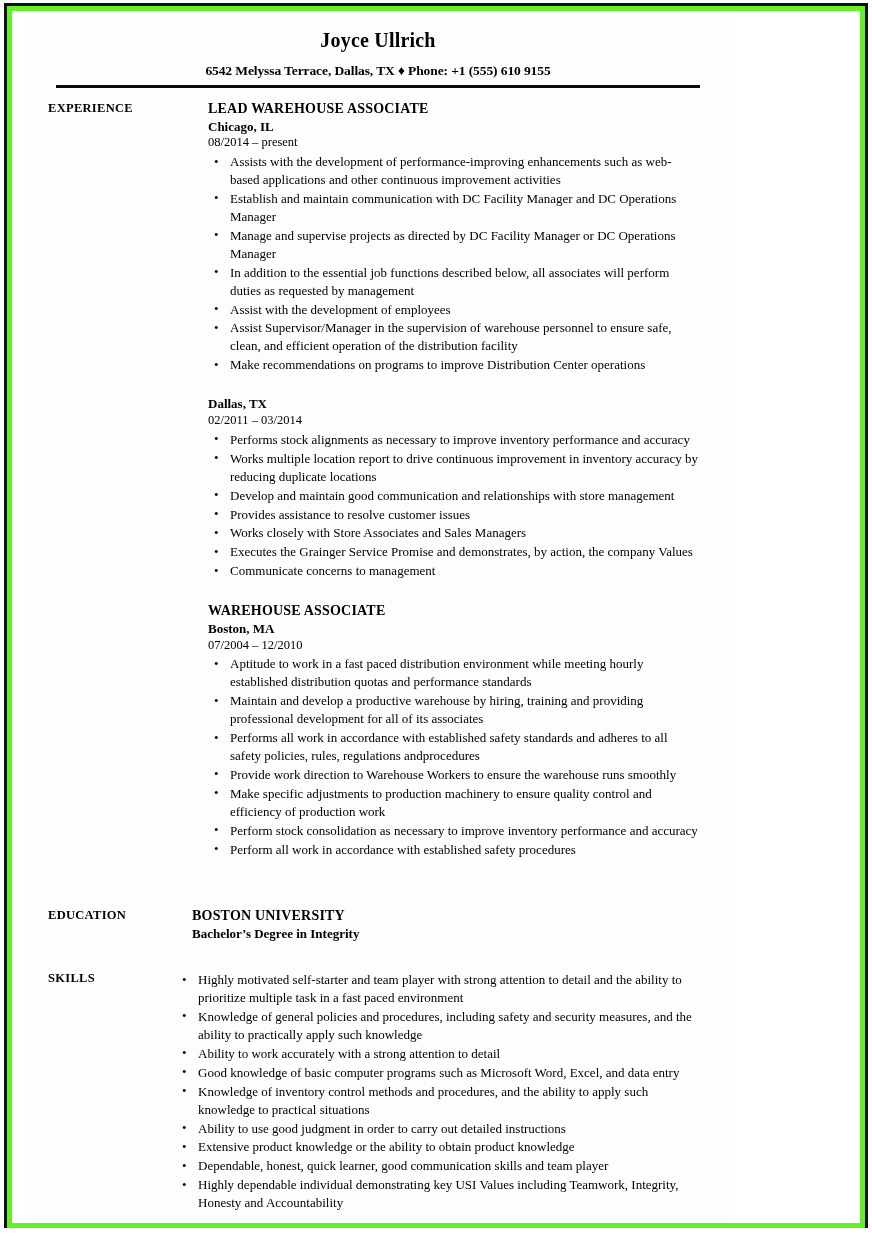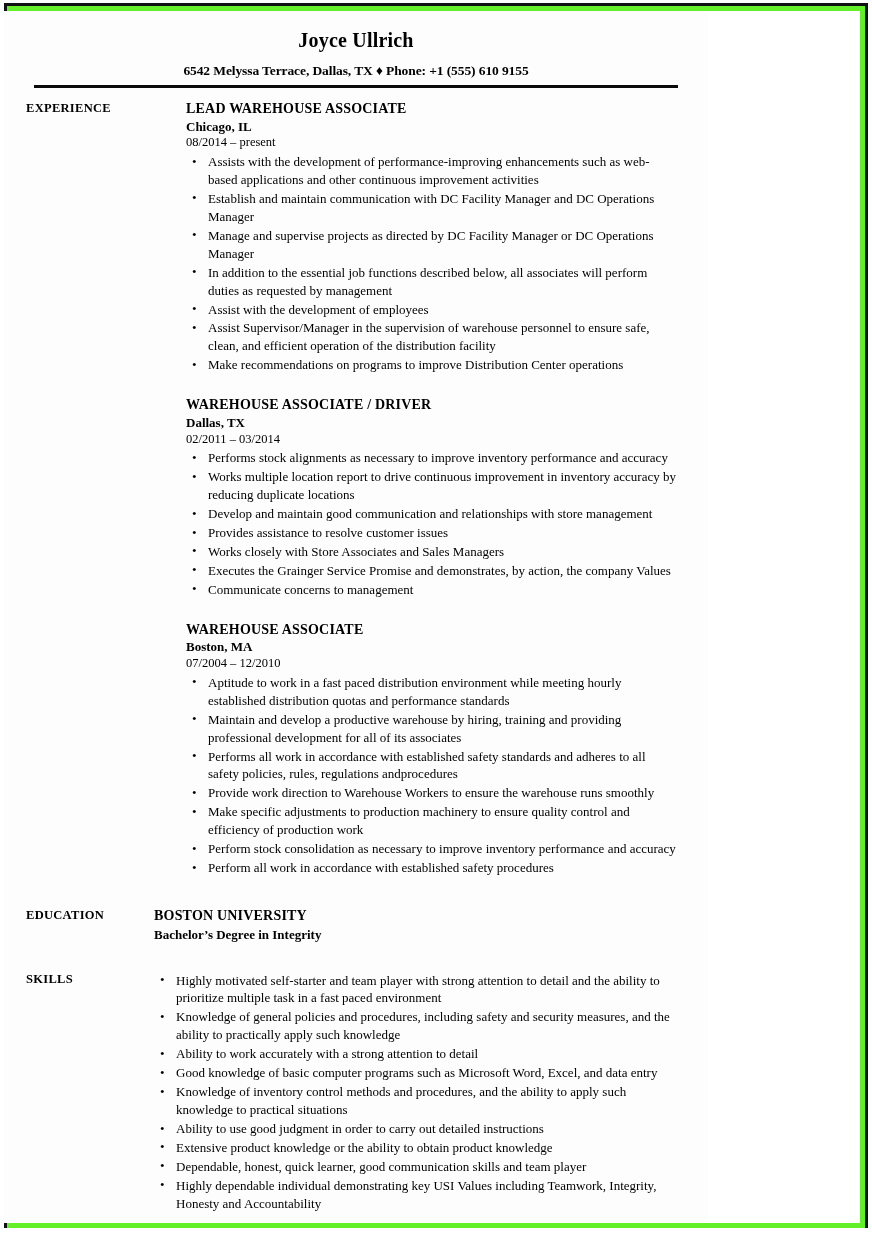--- a/index.html
+++ b/index.html
@@ -31,21 +31,21 @@
     left: 7px;
     top: 6px;
     width: 858px;
     height: 1222px;
     box-sizing: border-box;
     border: 5px solid #63f028;
     background: #ffffff;
   }
   .sheet {
     position: absolute;
-    left: 4px;
+    left: 26px;
     top: 11px;
     width: 704px;
     height: 1212px;
     background: #fdfdfd;
     box-sizing: border-box;
     overflow: hidden;
   }
 
   
   .resume-header {
@@ -137,21 +137,21 @@
     line-height: 1.25;
   }
   .edu-degree {
     font-size: 13px;
     font-weight: bold;
     line-height: 1.3;
     margin-top: 2px;
   }
 
   .row-experience { margin-top: 0px; gap: 32px; }
-  .row-education  { margin-top: 30px; }
+  .row-education  { margin-top: 48px; gap: 16px; }
   .row-skills     { margin-top: 26px; }
   .row-skills .section-label { padding-top: 2px; }
 </style>
 </head>
 <body>
 
 <div class="page-frame"></div>
 <div class="green-frame"></div>
 
 <div class="sheet">
@@ -177,21 +177,20 @@
             <li>Establish and maintain communication with DC Facility Manager and DC Operations Manager</li>
             <li>Manage and supervise projects as directed by DC Facility Manager or DC Operations Manager</li>
             <li>In addition to the essential job functions described below, all associates will perform duties as requested by management</li>
             <li>Assist with the development of employees</li>
             <li>Assist Supervisor/Manager in the supervision of warehouse personnel to ensure safe, clean, and efficient operation of the distribution facility</li>
             <li>Make recommendations on programs to improve Distribution Center operations</li>
           </ul>
         </div>
 
         <div class="job">
-          <div class="job-title">WAREHOUSE ASSOCIATE / DRIVER</div>
           <div class="job-location">Dallas, TX</div>
           <div class="job-dates">02/2011 – 03/2014</div>
           <ul class="bullets">
             <li>Performs stock alignments as necessary to improve inventory performance and accuracy</li>
             <li>Works multiple location report to drive continuous improvement in inventory accuracy by reducing duplicate locations</li>
             <li>Develop and maintain good communication and relationships with store management</li>
             <li>Provides assistance to resolve customer issues</li>
             <li>Works closely with Store Associates and Sales Managers</li>
             <li>Executes the Grainger Service Promise and demonstrates, by action, the company Values</li>
             <li>Communicate concerns to management</li>

